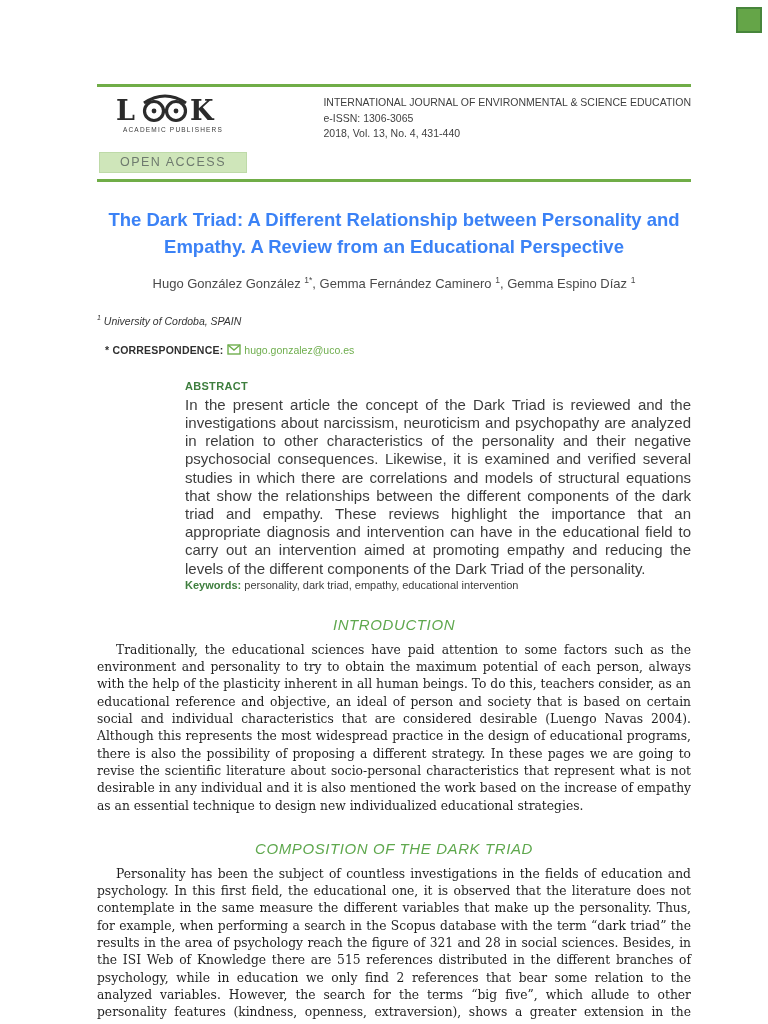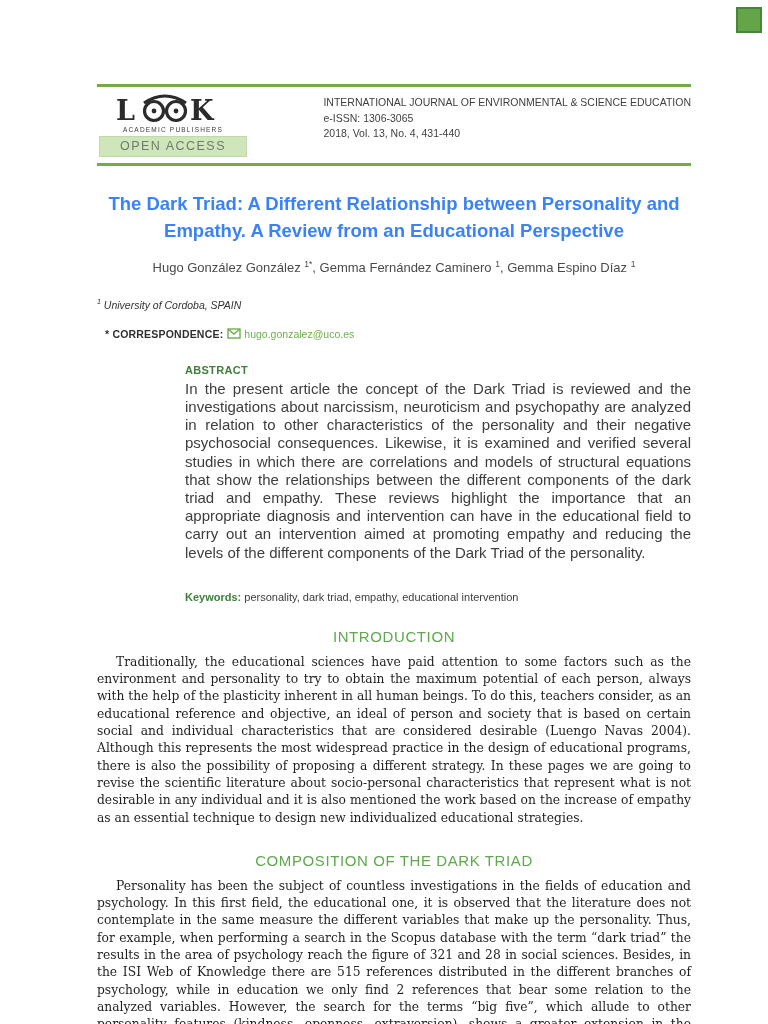--- a/index.html
+++ b/index.html
@@ -14,21 +14,21 @@
   }
   .content { position:absolute; left:97px; top:0; width:594px; }
 
   
   .hdr-rule { height:3px; background:#70ad47; }
   .hdr-rule.top { margin-top:84px; }
   .hdr-row { display:flex; justify-content:space-between; align-items:flex-start; padding:5px 0 6px 0; }
   .logo-block { width:150px; text-align:center; padding-left:2px; }
   .logo-sub { font-size:6.5px; letter-spacing:1.2px; color:#3a3a3a; margin-top:-2px; font-family:"Liberation Sans", sans-serif; }
   .badge {
-    margin-top:3px; background:#cfe6ba; border:1px solid #bedaa8;
+    margin-top:19px; background:#cfe6ba; border:1px solid #bedaa8;
     font-size:12.5px; letter-spacing:1.5px; color:#6e7a6e; padding:2px 0 3px 0;
   }
   .journal-info { text-align:left; color:#3f3f3f; font-size:10.5px; line-height:15.5px; padding-top:3px; }
 
   
   .title {
     margin-top:24px; text-align:center; color:#3b82f6; font-weight:bold;
     font-size:18.5px; line-height:27px; font-family:"Liberation Sans", sans-serif;
   }
   .authors { margin-top:15px; text-align:center; color:#4a4a4a; font-size:13px; }
@@ -37,27 +37,27 @@
   .affiliation sup { font-size:7px; }
   .correspondence { margin-top:17px; font-size:10.5px; color:#2f2f2f; padding-left:8px; }
   .correspondence .corr-label { font-weight:bold; letter-spacing:0.2px; }
   .email-icon { vertical-align:-1px; margin:0 3px 0 4px; }
   .email-link { color:#6fae4e; text-decoration:none; }
 
   
   .abstract { margin-top:24px; margin-left:88px; width:506px; }
   .abs-head { font-size:11px; font-weight:bold; color:#3e7e3e; letter-spacing:0.3px; }
   .abs-text { margin-top:4px; font-size:15px; line-height:18.2px; color:#3d3d3d; text-align:justify; }
-  .abs-keywords { margin-top:29px; font-size:11px; color:#3d3d3d; }
+  .abs-keywords { margin-top:1px; font-size:11px; color:#3d3d3d; }
   .kw-label { font-weight:bold; color:#3e7e3e; }
 
   
   .section-head {
     margin-top:25px; text-align:center; color:#5fa84e; font-weight:normal;
-    font-size:15px; letter-spacing:0.6px; font-family:"Liberation Sans", sans-serif;
+    font-size:15px; letter-spacing:0.6px; font-family:"Liberation Sans", sans-serif;font-style:italic;
   }
   .body-para {
     margin-top:9px; font-family:"DejaVu Serif", serif; font-size:12.3px;
     line-height:17.3px; color:#1f1f1f; text-align:justify; text-indent:19px;
   }
   .logo-svg text { font-family:"DejaVu Serif", serif; }
 </style>
 </head>
 <body>
 

